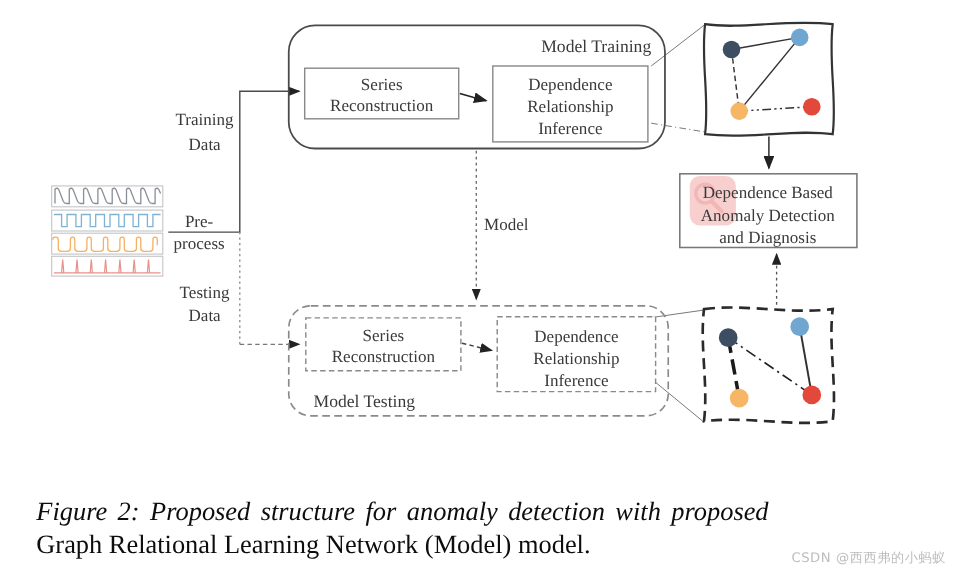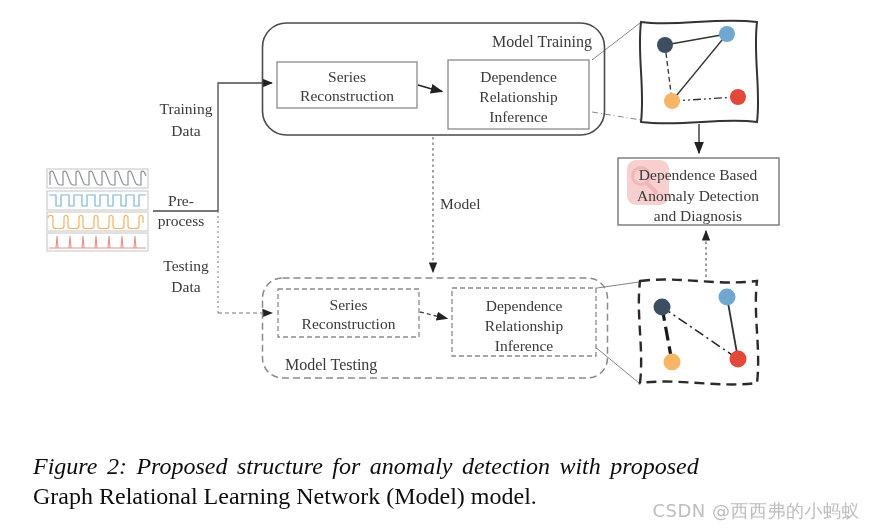--- a/index.html
+++ b/index.html
@@ -16,21 +16,21 @@
   .container-label { font-size:16px; }
   .side-label { font-size:15.5px; }
   .caption {
     position:absolute; left:33px; top:427px; width:806px;
     font-size:24px; line-height:30px; color:#0d0d0d;
   }
   .caption .l1 { word-spacing:3.5px;font-style:italic; }
   .watermark {
     position:absolute; right:12px; top:499px;
     font-family:"DejaVu Sans", sans-serif;
-    font-size:18px; color:#bdbdbd; letter-spacing:0.5px;
+    font-size:12px; color:#bdbdbd; letter-spacing:0.5px;
   }
 </style>
 </head>
 <body>
 
 <div class="canvas">
 
   <svg class="diagram-svg" width="872" height="420" viewBox="0 0 872 420">
     <defs>
       <marker id="arr" markerWidth="9" markerHeight="7" refX="8" refY="3.5" orient="auto">

